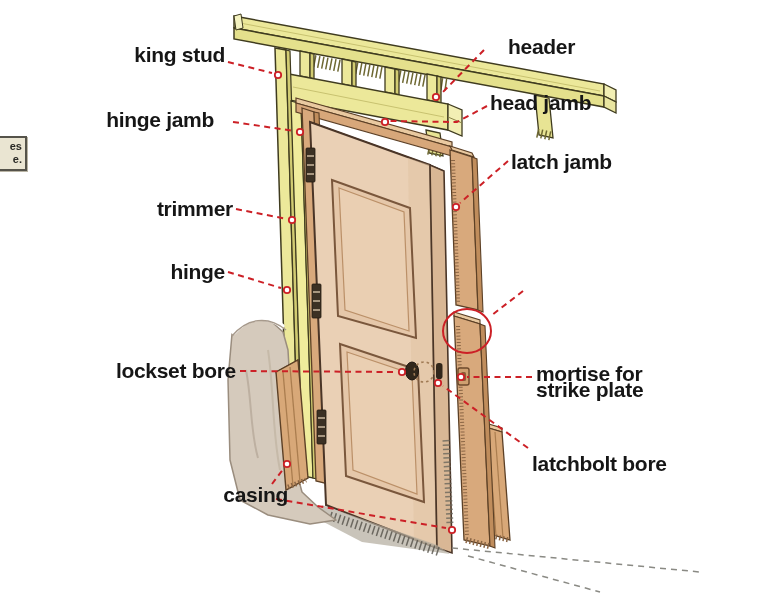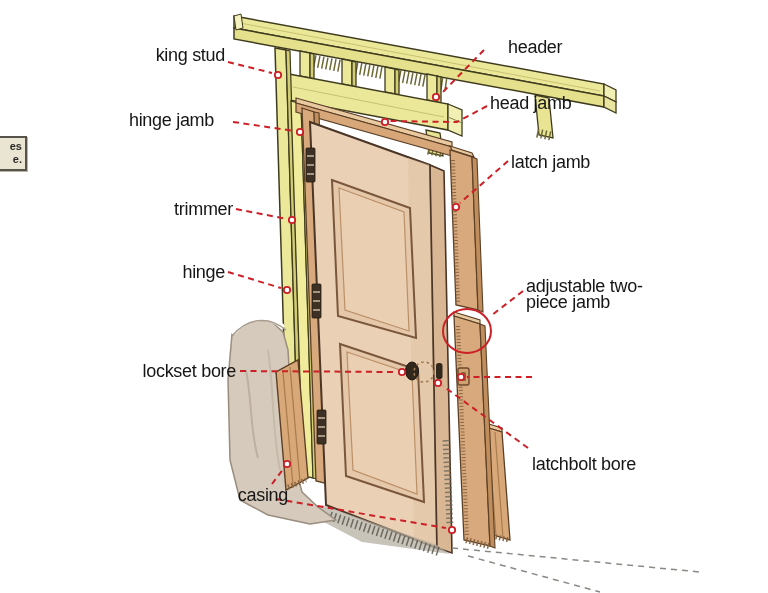--- a/index.html
+++ b/index.html
@@ -2,21 +2,21 @@
 <html><head>
 <meta charset="utf-8">
 <style>
   html,body{margin:0;padding:0;background:#ffffff;}
   .stage{
     position:relative;width:768px;height:593px;background:#ffffff;overflow:hidden;
     font-family:"Liberation Sans",sans-serif;
   }
   .stage svg{position:absolute;left:0;top:0;}
   .lbl{
-    position:absolute;font-weight:normal;font-size:18px;line-height:16px;
+    position:absolute;font-weight:bold;font-size:21px;line-height:16px;
     color:#161616;white-space:nowrap;letter-spacing:-0.3px;
   }
   .lbl.r{text-align:right;}
   
   .lbl-king-stud   {right:543px;top:47px;}
   .lbl-hinge-jamb  {right:554px;top:112px;}
   .lbl-trimmer     {right:535px;top:201px;}
   .lbl-hinge       {right:543px;top:264px;margin-left:8px;}
   .lbl-lockset-bore{right:532px;top:363px;}
   .lbl-casing      {right:480px;top:487px;}
@@ -241,23 +241,23 @@
   <div class="lbl r lbl-king-stud"><span>king stud</span></div>
   <div class="lbl r lbl-hinge-jamb"><span>hinge jamb</span></div>
   <div class="lbl r lbl-trimmer"><span>trimmer</span></div>
   <div class="lbl r lbl-hinge"><span>hinge</span></div>
   <div class="lbl r lbl-lockset-bore"><span>lockset bore</span></div>
   <div class="lbl r lbl-casing"><span>casing</span></div>
 
   <div class="lbl lbl-header"><span>header</span></div>
   <div class="lbl lbl-head-jamb"><span>head jamb</span></div>
   <div class="lbl lbl-latch-jamb"><span>latch jamb</span></div>
-  <div class="lbl lbl-adjustable">
-    <div>adjustable two-</div>
-    <div>piece jamb</div>
+  <div class="lbl lbl-mortise">
+    <div>mortise for</div>
+    <div>strike plate</div>
   </div>
   <div class="lbl lbl-latchbolt"><span>latchbolt bore</span></div>
 
   <div class="note-box">
     <div>es</div>
     <div>e.</div>
   </div>
 
 </div>
 

